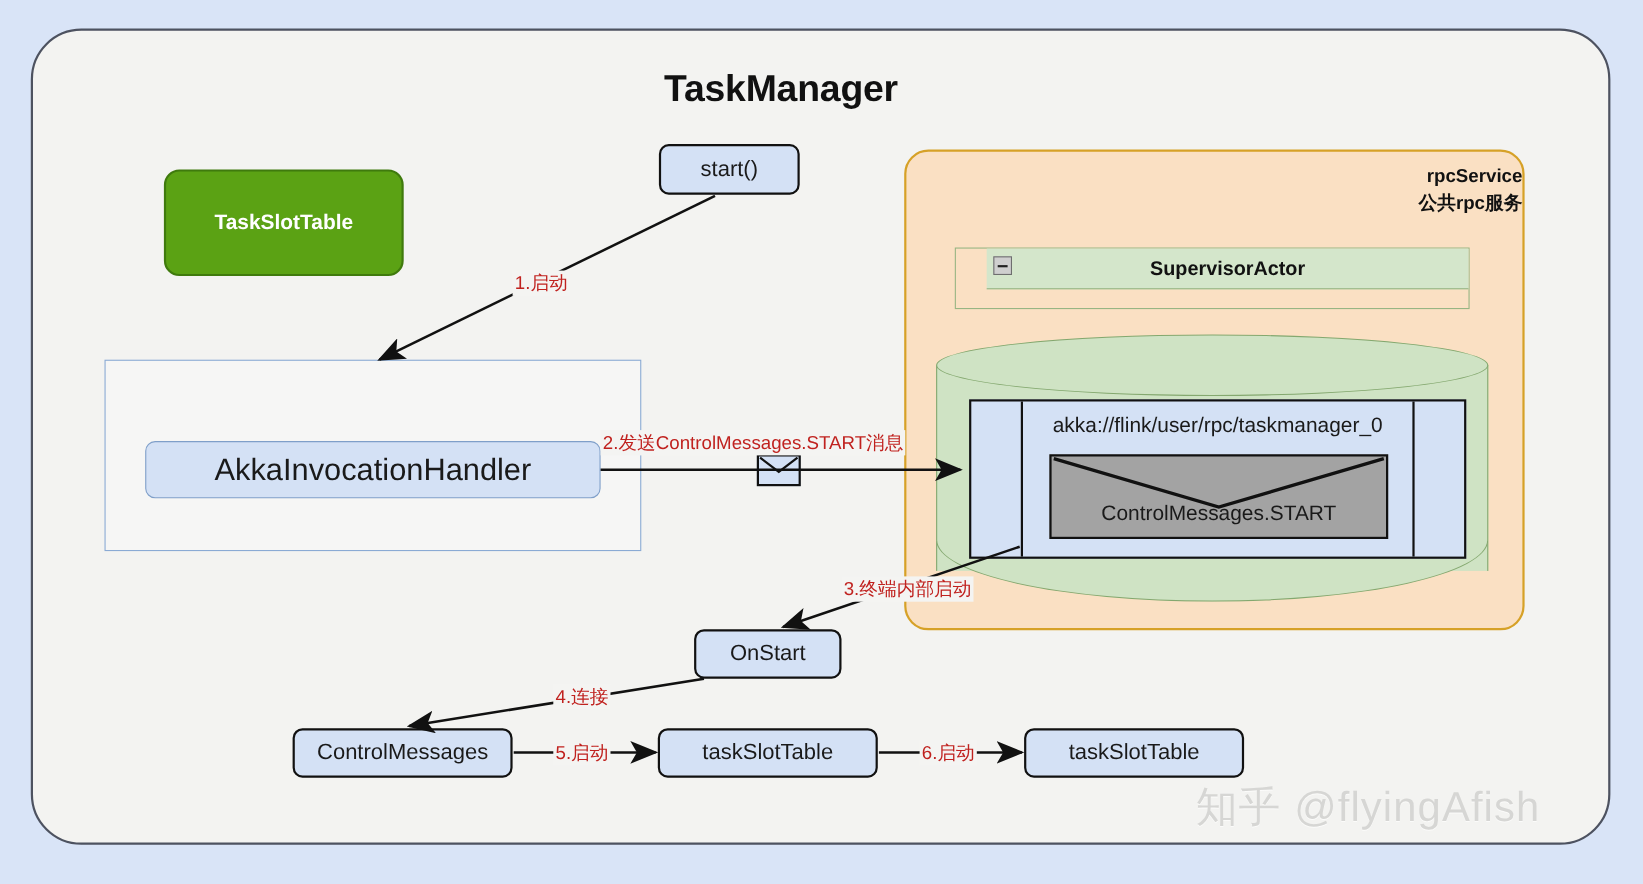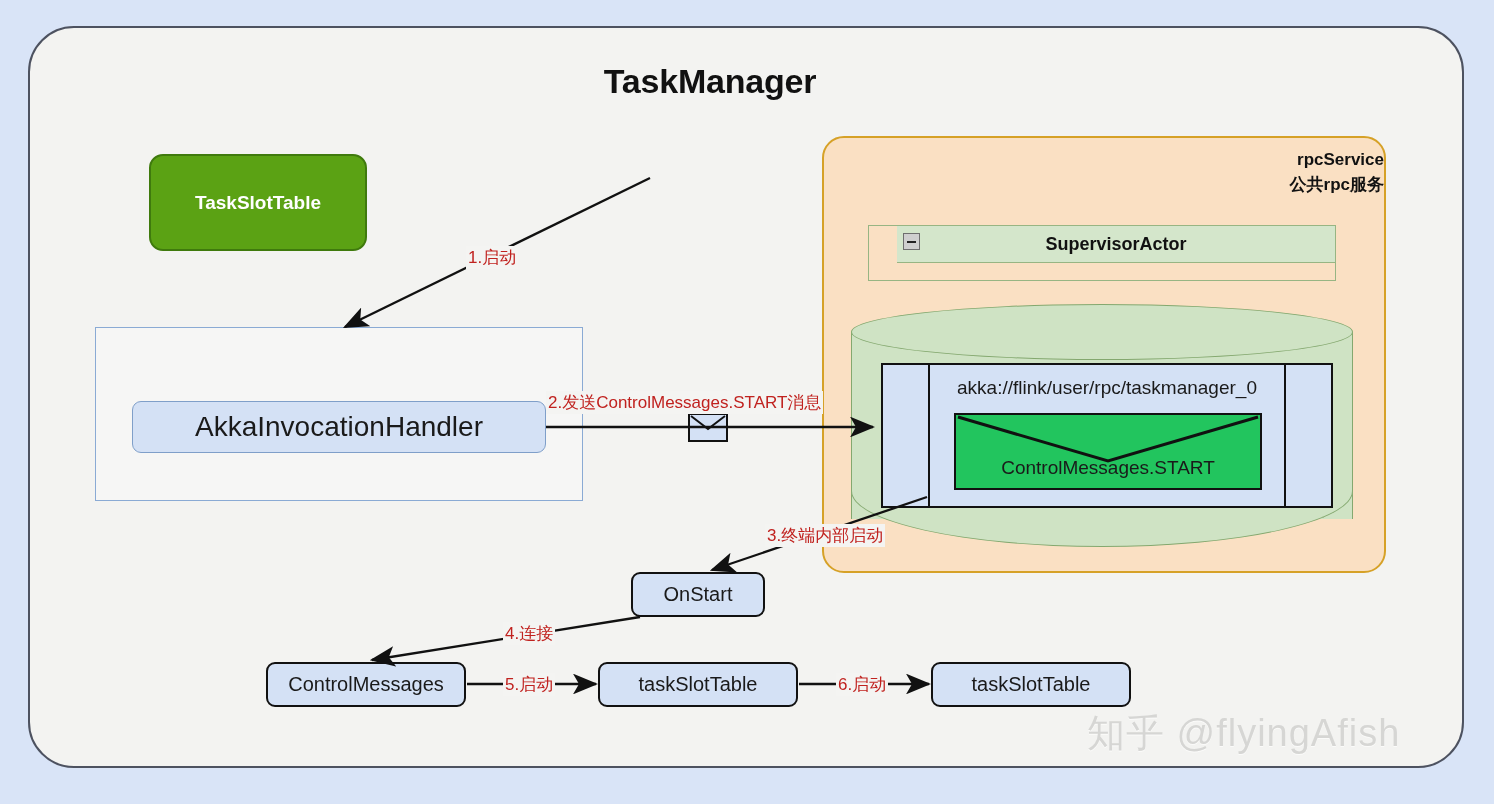--- a/index.html
+++ b/index.html
@@ -265,21 +265,21 @@
     font-size: 19px;
     color: #1a1a1a;
     white-space: nowrap;
   }
   .msg-box {
     position: absolute;
     left: 71px;
     top: 48px;
     width: 308px;
     height: 77px;
-    background: #22c55e;
+    background: #a3a3a3;
     border: 2px solid #111;
     box-sizing: border-box;
   }
   .msg-box-label {
     position: absolute;
     left: 0;
     bottom: 9px;
     width: 100%;
     text-align: center;
     font-size: 19px;
@@ -333,20 +333,23 @@
 <div id="canvas">
 
   <div class="outer-card"></div>
 
   <div class="diagram-title">TaskManager</div>
 
   <div class="green-box">
     <span>TaskSlotTable</span>
   </div>
 
+  <div class="node" style="left:599px; top:131px; width:128px; height:46px;">
+    <span>start()</span>
+  </div>
 
   <div class="rpcserver-pkg">
     <div class="akka-handler">
       <span>AkkaInvocationHandler</span>
     </div>
   </div>
 
   <div class="rpcservice">
     <div class="rpcservice-title">
       <div>rpcService</div>

